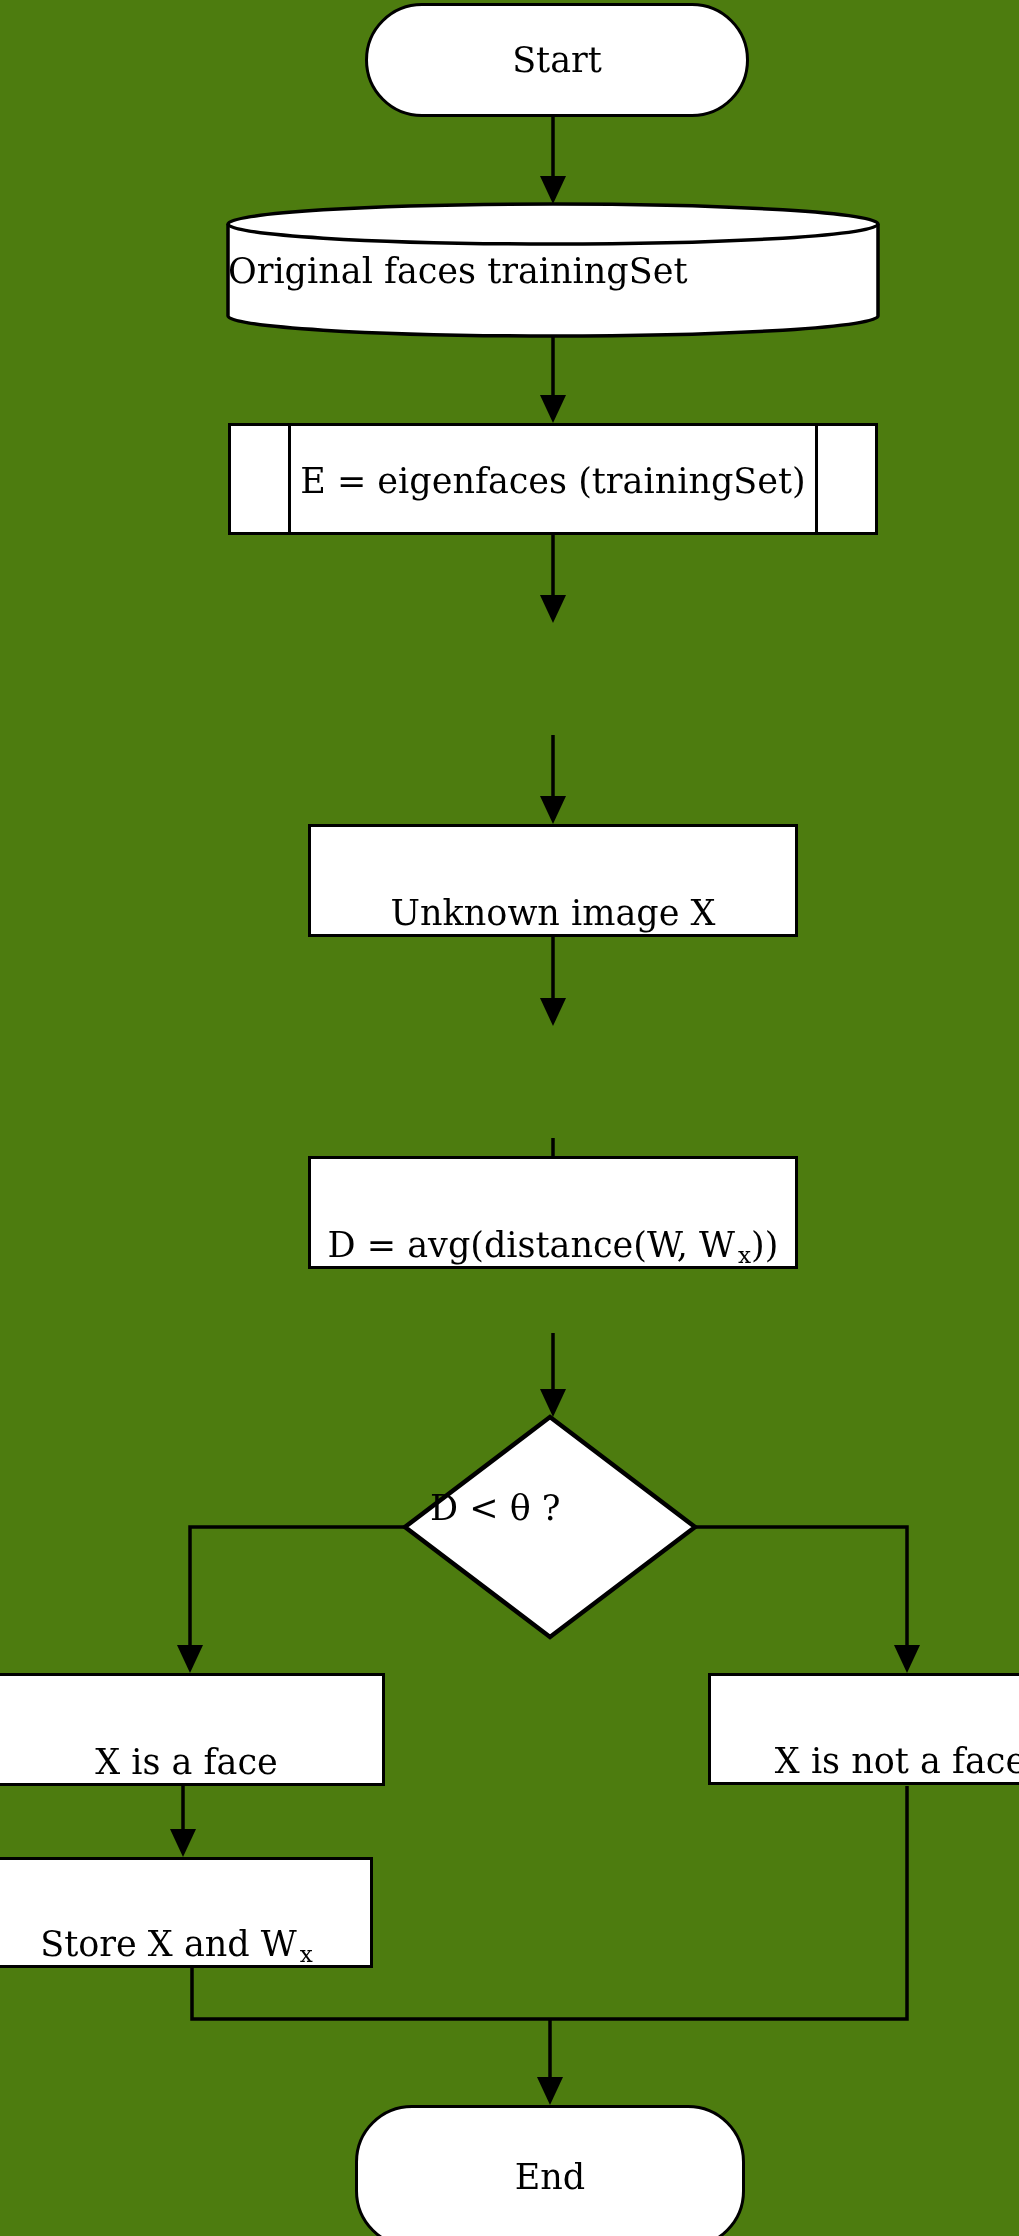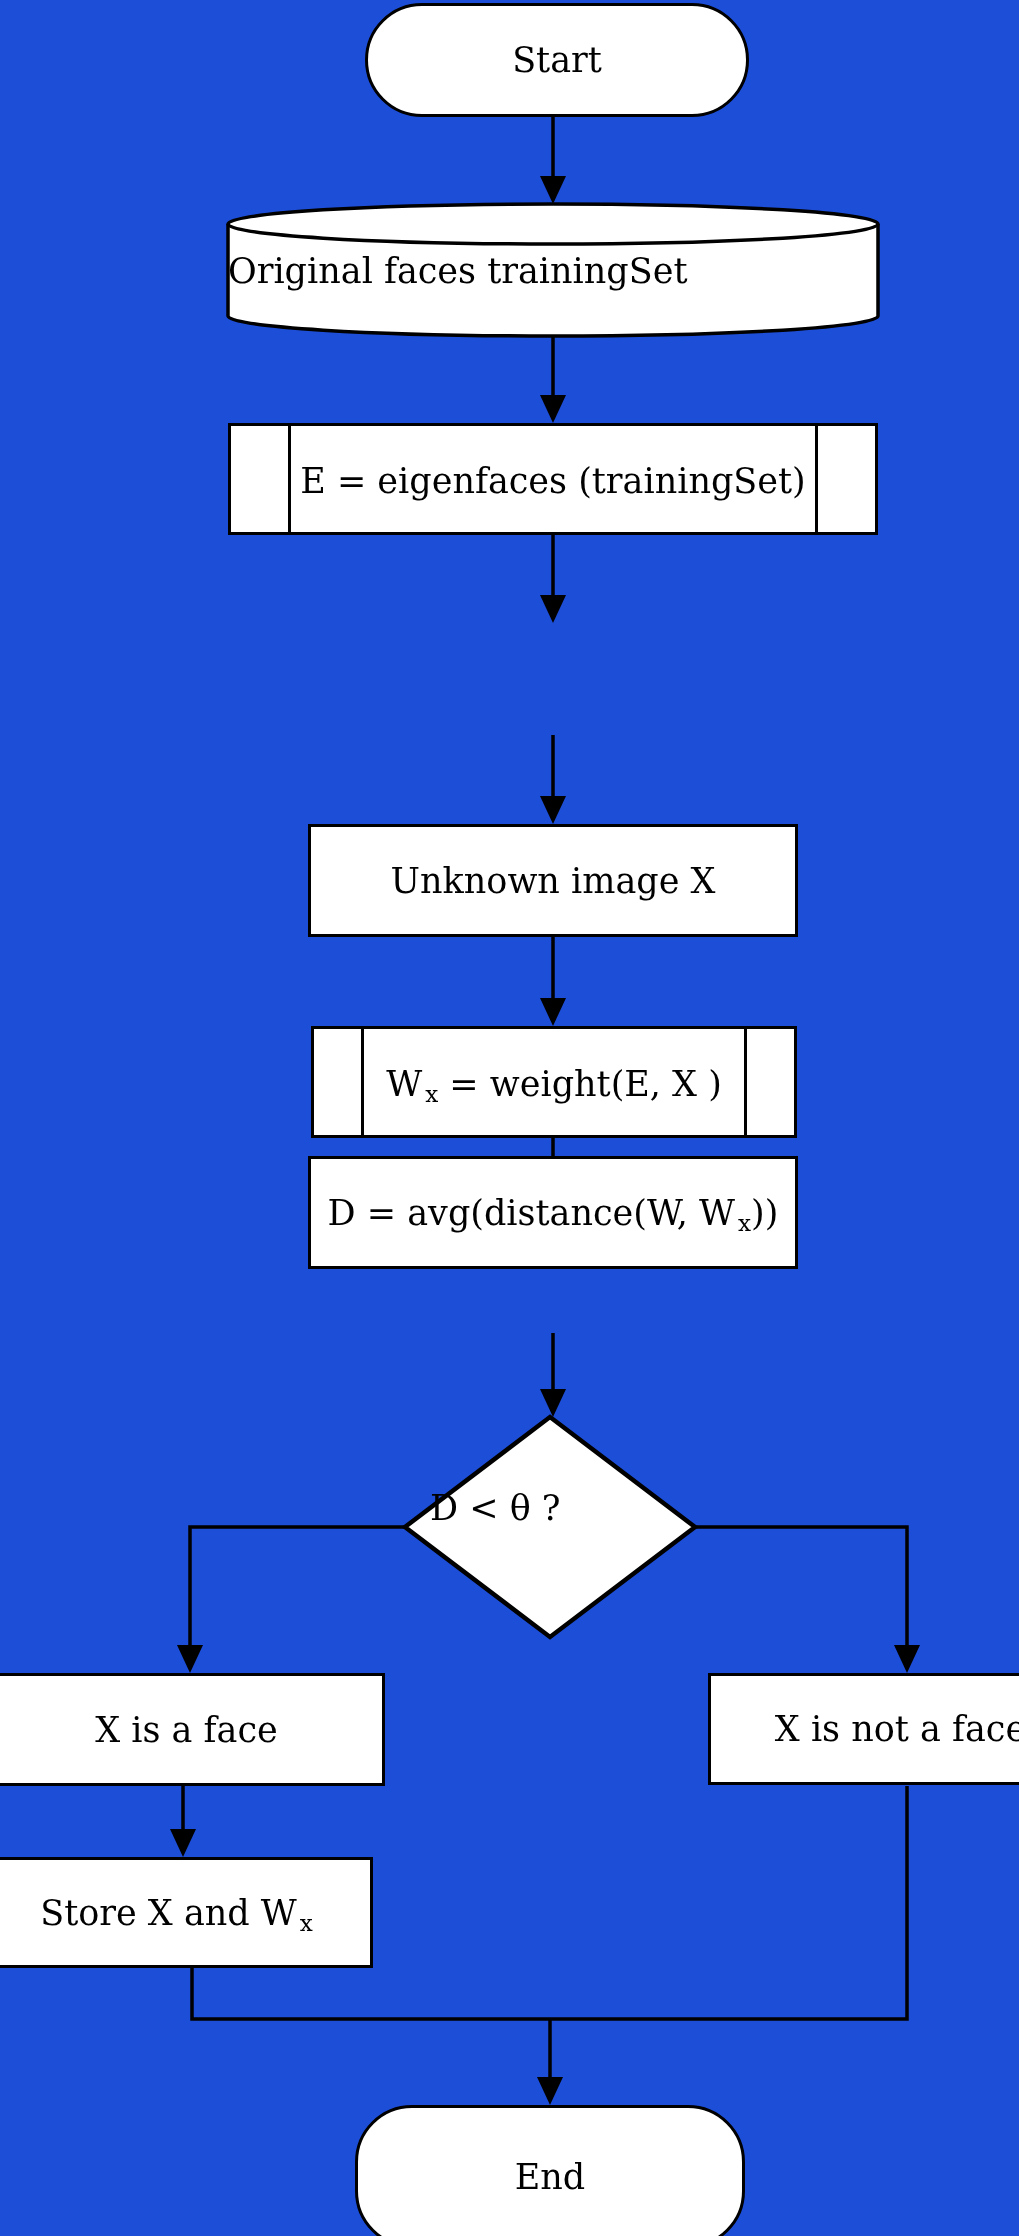--- a/index.html
+++ b/index.html
@@ -1,39 +1,39 @@
 <!DOCTYPE html>
 <html><head>
 <meta charset="utf-8">
 <style>
   html, body { margin: 0; padding: 0; background: #ffffff; }
   #canvas {
     position: relative;
     width: 1019px;
     height: 2236px;
-    background: #1d4ed8;
+    background: #4d7c0f;
     overflow: hidden;
     font-family: "DejaVu Serif", "Liberation Serif", serif;
     color: #000000;
   }
   #wires { position: absolute; left: 0; top: 0; z-index: 1; }
   .node {
     position: absolute;
     z-index: 2;
     box-sizing: border-box;
     background: #ffffff;
     border: 3px solid #000000;
     display: flex;
     justify-content: center;
     font-size: 35px;
     white-space: nowrap;
     line-height: 1.2;
   }
   .terminator { border-radius: 57px; align-items: center; }
-  .process { align-items: center; }
+  .process { align-items: flex-end; }
   .subroutine { align-items: flex-start; padding-top: 34px; }
   .bar {
     position: absolute; top: 0; bottom: 0; width: 3px;
     background: #000000;
   }
   .bar.left  { left: 57px; }
   .bar.right { right: 57px; }
   .subroutine.narrow .bar.left  { left: 47px; }
   .subroutine.narrow .bar.right { right: 47px; }
   .overlay-label {
@@ -113,25 +113,20 @@
     <div class="bar left"></div>
     <div class="bar right"></div>
     <span>E = eigenfaces (trainingSet)</span>
   </div>
 
 
   <div class="node process" style="left:308px; top:824px; width:490px; height:113px;">
     <span>Unknown image X</span>
   </div>
 
-  <div class="node subroutine narrow" style="left:311px; top:1026px; width:486px; height:112px;">
-    <div class="bar left"></div>
-    <div class="bar right"></div>
-    <span><span>W</span><sub class="subx">x</sub><span> = weight(E, X )</span></span>
-  </div>
 
   <div class="node process" style="left:308px; top:1156px; width:490px; height:113px;">
     <span><span>D = avg(distance(W, W</span><sub class="subx">x</sub><span>))</span></span>
   </div>
 
   <div class="overlay-label" style="left:430px; top:1478px; width:240px; height:60px;">
     <span>D &lt; θ ?</span>
   </div>
 
   <div class="node process" style="left:-12px; top:1673px; width:397px; height:113px;">

